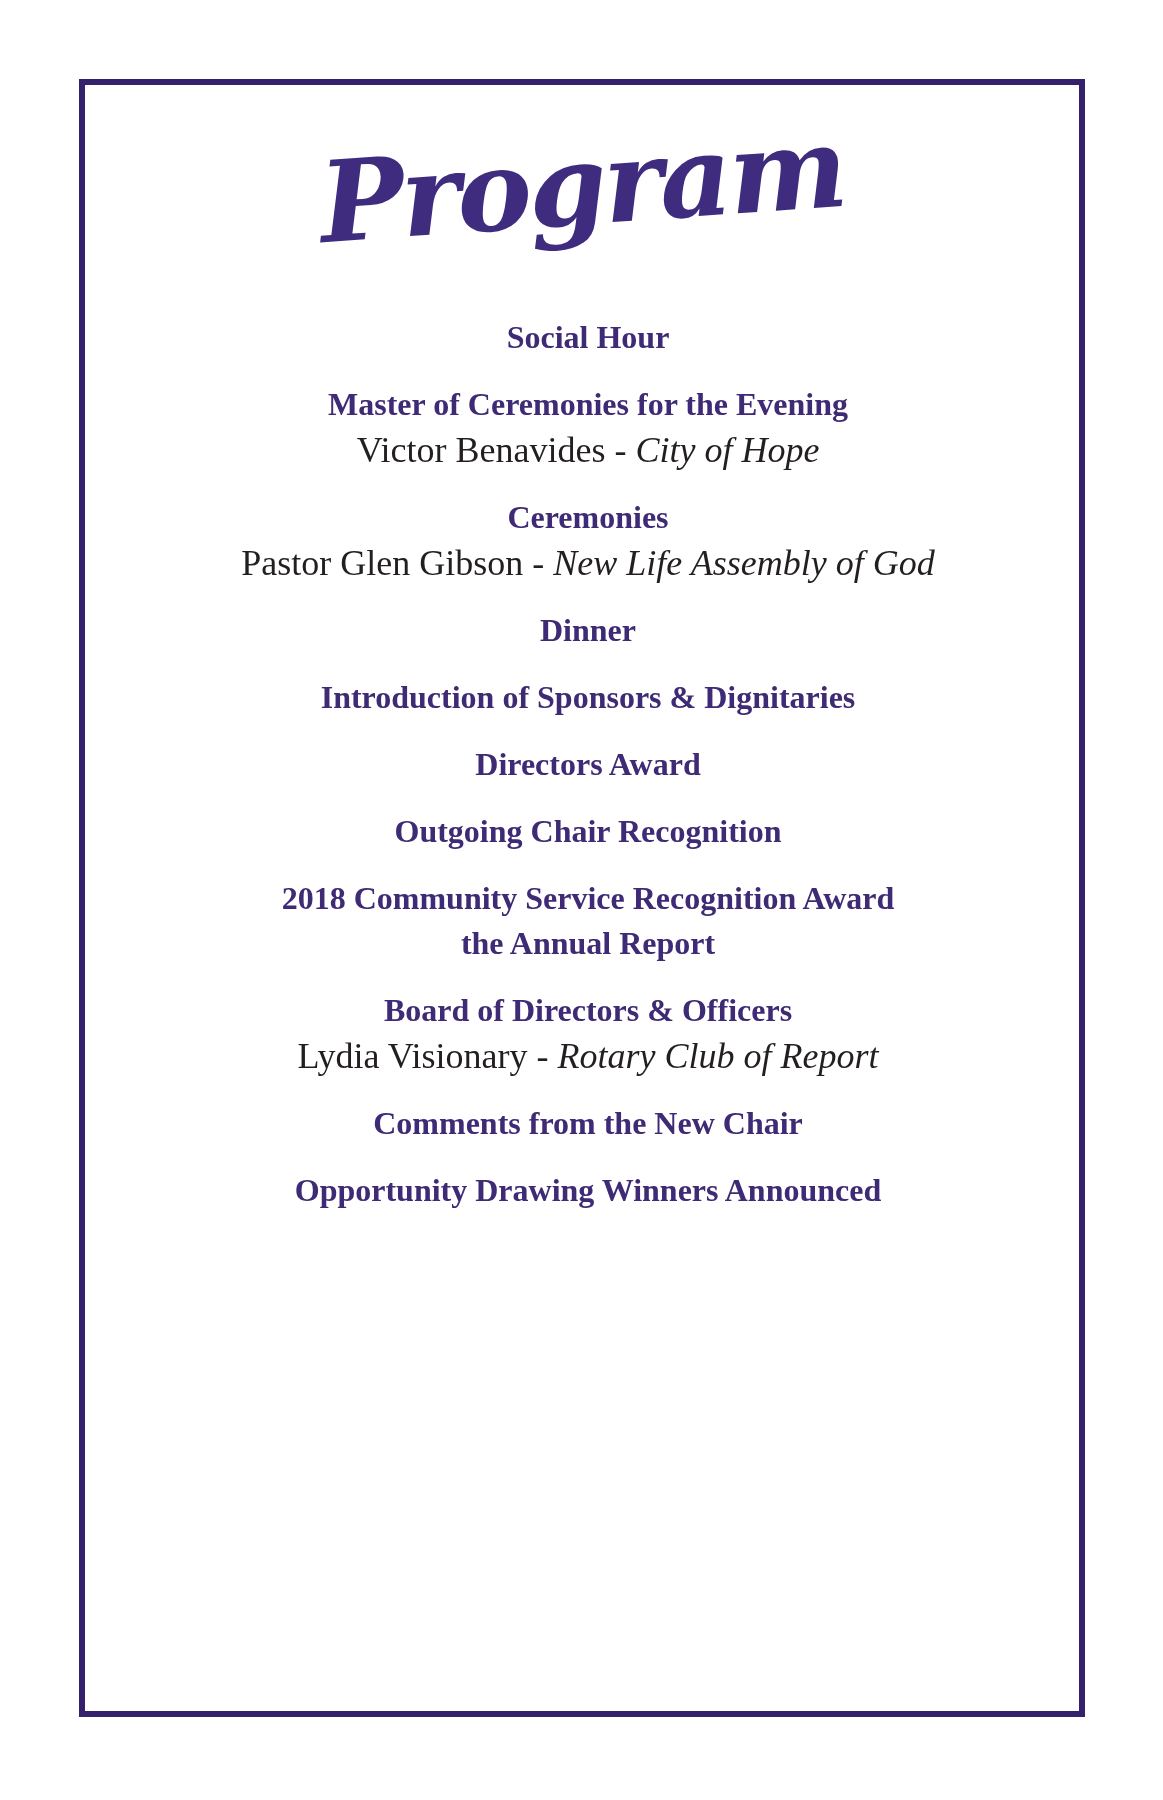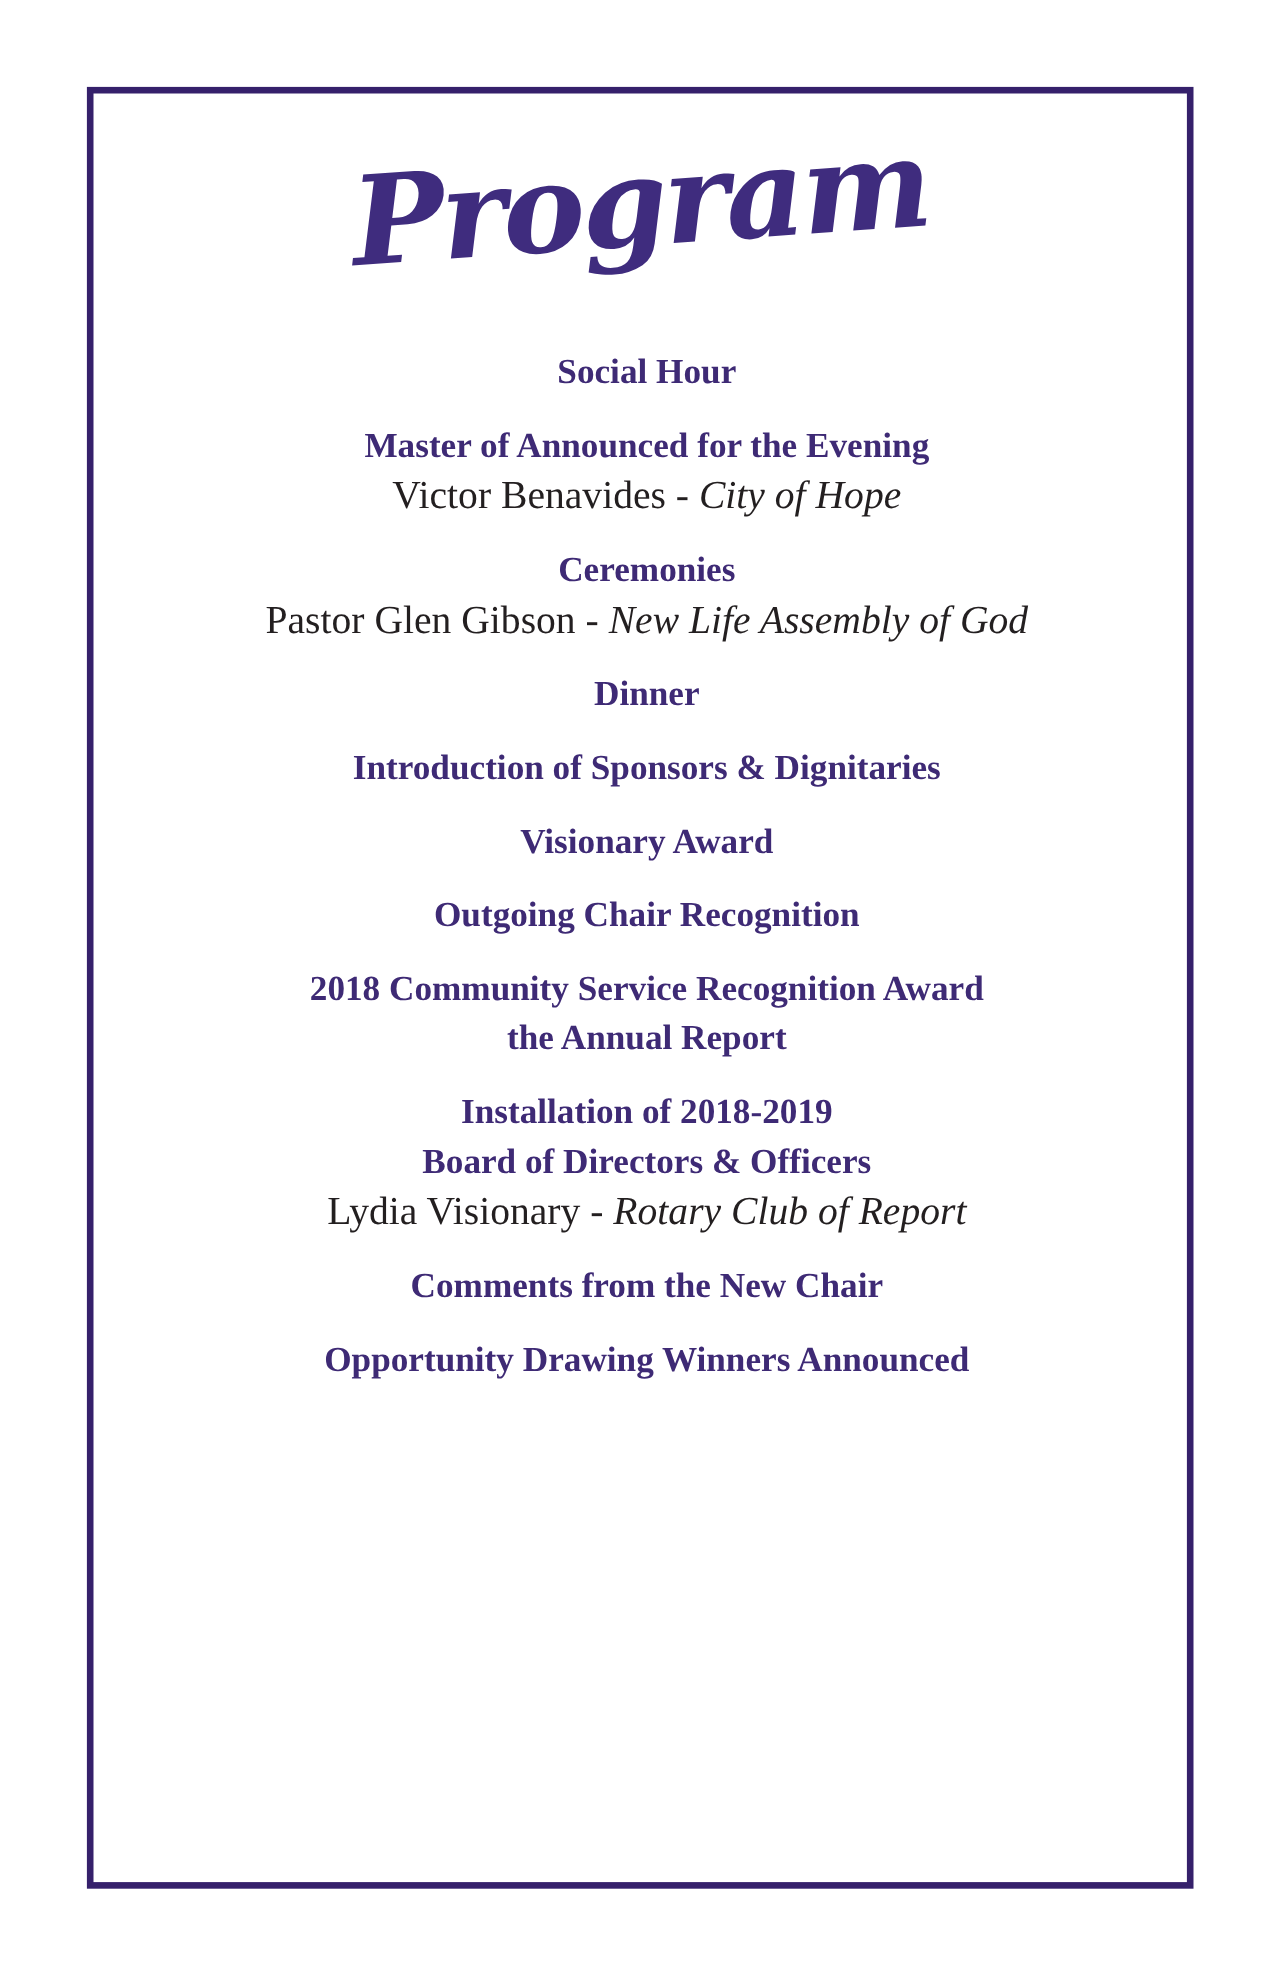--- a/index.html
+++ b/index.html
@@ -67,45 +67,44 @@
 <body>
 
 <div class="canvas">
   <div class="frame">
     <h1 class="script-title">Program</h1>
     <div class="sections" id="sections">
         <div class="section">
           <div class="heading-line">Social Hour</div>
         </div>
         <div class="section">
-          <div class="heading-line">Master of Announced for the Evening</div>
+          <div class="heading-line">Master of Ceremonies for the Evening</div>
           <div class="detail-line"><span class="rm">Victor Benavides - </span><span class="it">City of Hope</span></div>
         </div>
         <div class="section">
           <div class="heading-line">Ceremonies</div>
           <div class="detail-line"><span class="rm">Pastor Glen Gibson - </span><span class="it">New Life Assembly of God</span></div>
         </div>
         <div class="section">
           <div class="heading-line">Dinner</div>
         </div>
         <div class="section">
           <div class="heading-line">Introduction of Sponsors &amp; Dignitaries</div>
         </div>
         <div class="section">
-          <div class="heading-line">Visionary Award</div>
+          <div class="heading-line">Directors Award</div>
         </div>
         <div class="section">
           <div class="heading-line">Outgoing Chair Recognition</div>
         </div>
         <div class="section">
           <div class="heading-line">2018 Community Service Recognition Award</div>
           <div class="heading-line">the Annual Report</div>
         </div>
         <div class="section">
-          <div class="heading-line">Installation of 2018-2019</div>
           <div class="heading-line">Board of Directors &amp; Officers</div>
           <div class="detail-line"><span class="rm">Lydia Visionary - </span><span class="it">Rotary Club of Report</span></div>
         </div>
         <div class="section">
           <div class="heading-line">Comments from the New Chair</div>
         </div>
         <div class="section">
           <div class="heading-line">Opportunity Drawing Winners Announced</div>
         </div>
       </div>

